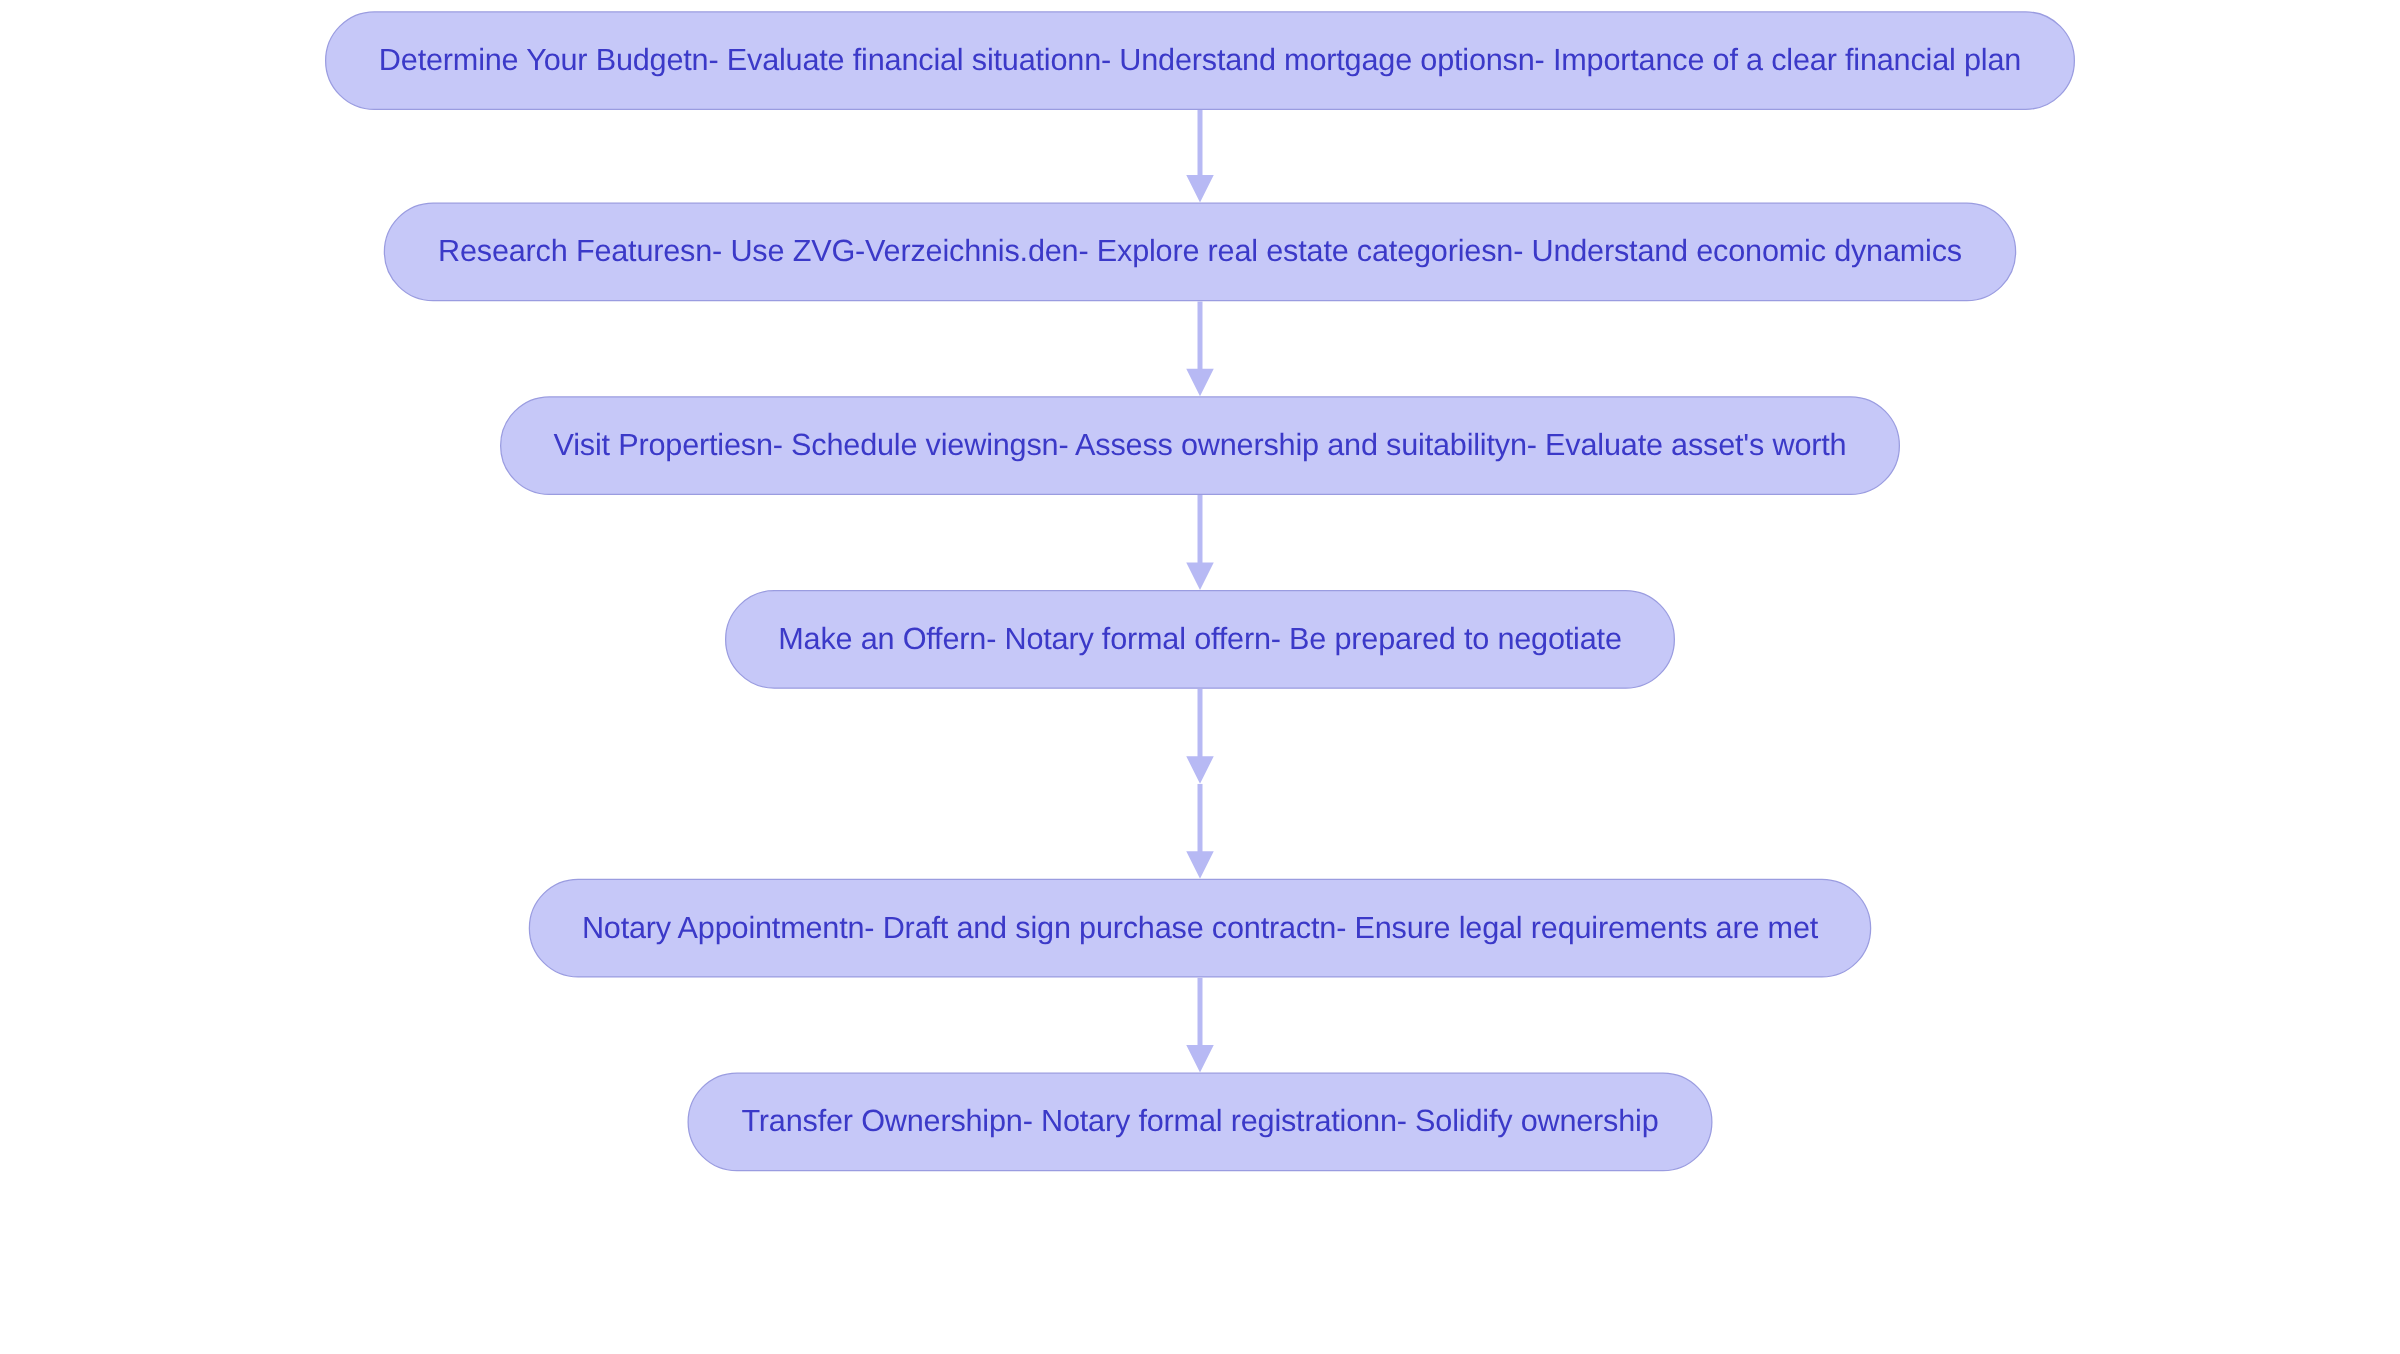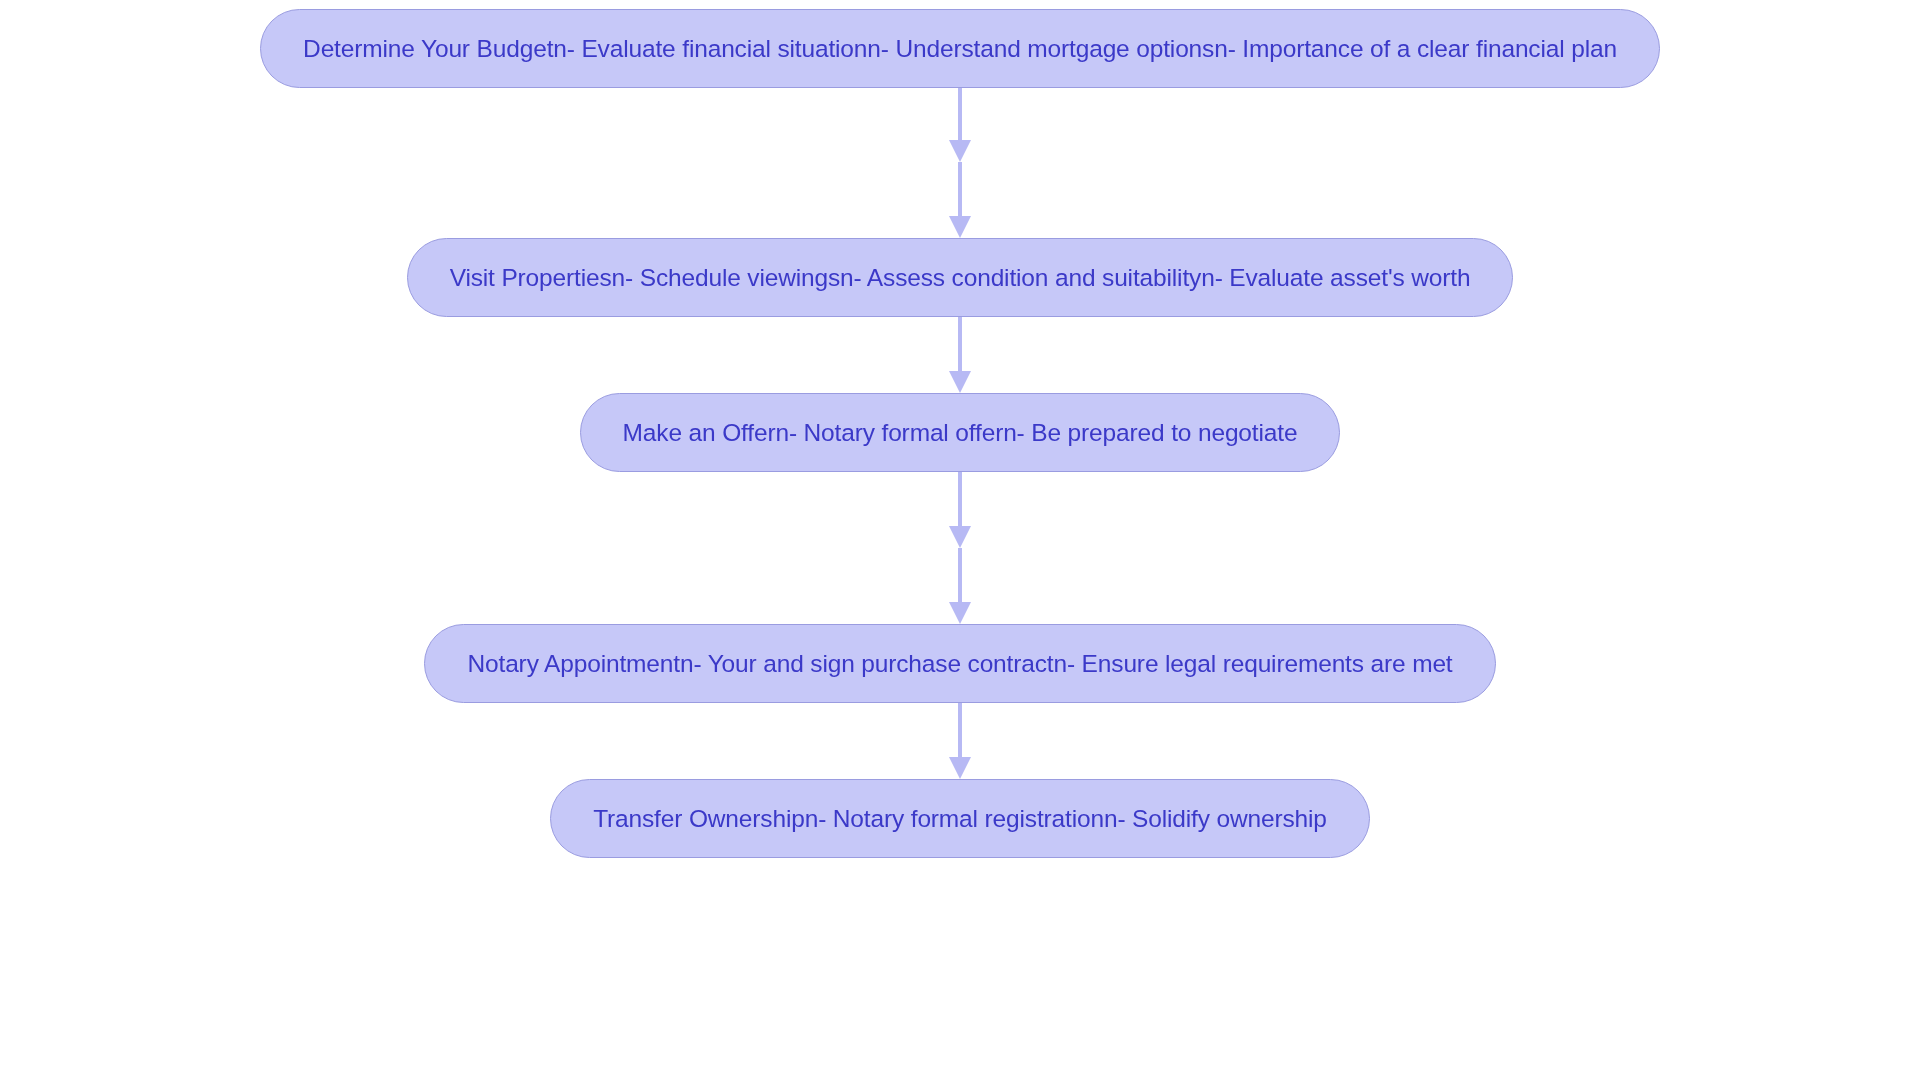--- a/index.html
+++ b/index.html
@@ -82,29 +82,34 @@
     <div class="node">
       <span>Determine Your Budgetn- Evaluate financial situationn- Understand mortgage optionsn- Importance of a clear financial plan</span>
     </div>
   </div>
 
   <svg class="connector gap-1" viewBox="0 0 40 74">
     <line class="conn-line" x1="20" y1="0" x2="20" y2="56"></line>
     <polygon class="conn-head" points="20,74 9,52 31,52"></polygon>
   </svg>
 
+  <div class="node-row">
+    <div class="node">
+      <span>Research Featuresn- Use ZVG-Verzeichnis.den- Explore real estate categoriesn- Understand economic dynamics</span>
+    </div>
+  </div>
 
   <svg class="connector gap-2" viewBox="0 0 40 76">
     <line class="conn-line" x1="20" y1="0" x2="20" y2="58"></line>
     <polygon class="conn-head" points="20,76 9,54 31,54"></polygon>
   </svg>
 
   <div class="node-row">
     <div class="node">
-      <span>Visit Propertiesn- Schedule viewingsn- Assess condition and suitabilityn- Evaluate asset's worth</span>
+      <span>Visit Propertiesn- Schedule viewingsn- Assess ownership and suitabilityn- Evaluate asset's worth</span>
     </div>
   </div>
 
   <svg class="connector gap-3" viewBox="0 0 40 76">
     <line class="conn-line" x1="20" y1="0" x2="20" y2="58"></line>
     <polygon class="conn-head" points="20,76 9,54 31,54"></polygon>
   </svg>
 
   <div class="node-row">
     <div class="node">
@@ -118,21 +123,21 @@
   </svg>
 
 
   <svg class="connector gap-5" viewBox="0 0 40 76">
     <line class="conn-line" x1="20" y1="0" x2="20" y2="58"></line>
     <polygon class="conn-head" points="20,76 9,54 31,54"></polygon>
   </svg>
 
   <div class="node-row">
     <div class="node">
-      <span>Notary Appointmentn- Your and sign purchase contractn- Ensure legal requirements are met</span>
+      <span>Notary Appointmentn- Draft and sign purchase contractn- Ensure legal requirements are met</span>
     </div>
   </div>
 
   <svg class="connector gap-6" viewBox="0 0 40 76">
     <line class="conn-line" x1="20" y1="0" x2="20" y2="58"></line>
     <polygon class="conn-head" points="20,76 9,54 31,54"></polygon>
   </svg>
 
   <div class="node-row">
     <div class="node">

